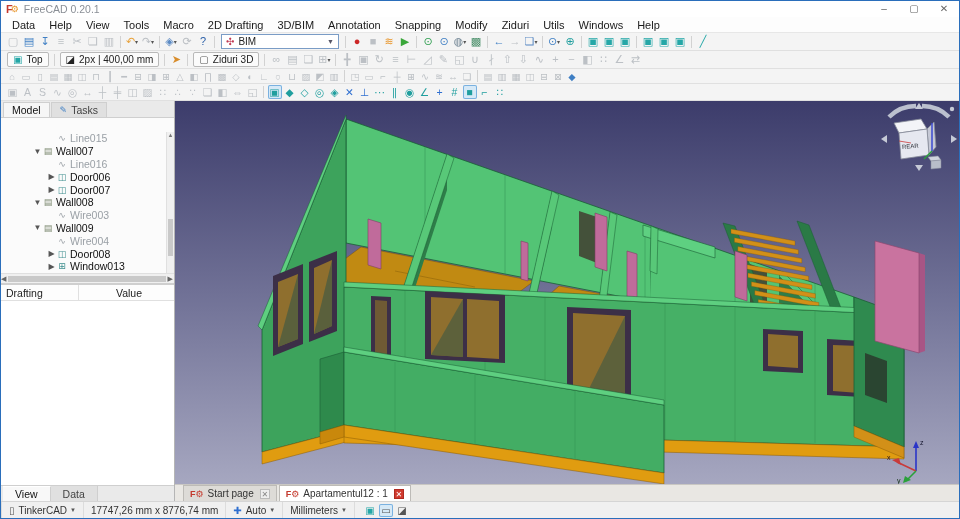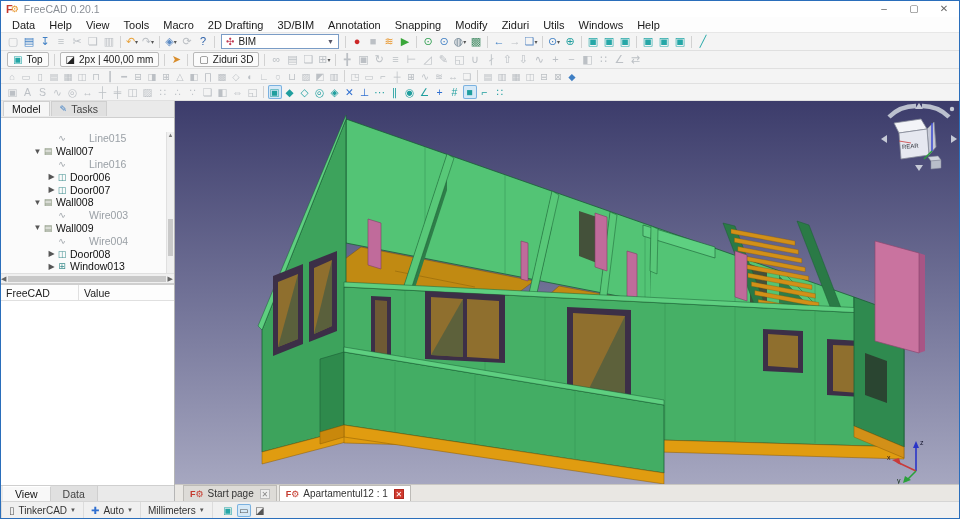--- a/index.html
+++ b/index.html
@@ -39,41 +39,41 @@
   .tbcombo .v { flex:1; }
   .tbcombo .arr { color:#556; font-size:7px; }
 
   
   .main { position:absolute; left:1px; top:101px; right:1px; bottom:18px; display:flex; }
 
   
   .panel { width:175px; background:#f0f0f0; border-right:1px solid #b5b5b5; display:flex; flex-direction:column; position:relative; }
   .panel-title { height:14px; display:flex; align-items:center; padding:0 4px; font-size:10.5px; color:#333; background:#f0f0f0; }
   .panel-title .float { margin-left:auto; color:#777; font-size:9px; }
-  .panel-tabs { height:17px; display:flex; align-items:flex-start; padding-left:2px; background:#eaeaea; border-bottom:1px solid #cfcfcf; }
+  .panel-tabs { height:17px; display:flex; align-items:center; padding-left:2px; background:#eaeaea; border-bottom:1px solid #cfcfcf; }
   .ptab { height:15px; display:flex; align-items:center; padding:0 8px; font-size:10.5px; border:1px solid #cfcfcf; border-bottom:none; background:#e0e0e0; color:#444; margin-right:1px; }
   .ptab.active { background:#f6f6f6; color:#111; }
   .ptab .ticon { color:#3f7fc4; font-size:9px; margin-right:4px; }
   .tree-wrap { position:relative; background:#fbfbfb; border-bottom:1px solid #cfcfcf; height:166px; }
   .tree-header { display:flex; height:14px; border-bottom:1px solid #e3e3e3; background:#fbfbfb; font-size:10.5px; color:#333; }
   .tree-header .c1 { width:126px; padding-left:4px; border-right:1px solid #e3e3e3; overflow:hidden; }
   .tree-header .c2 { flex:1; padding-left:3px; overflow:hidden; }
   .tree-rows { position:absolute; left:0; top:14px; right:8px; bottom:10px; overflow:hidden; }
   .trow { display:flex; align-items:center; height:12.8px; font-size:10.5px; color:#111; }
   .trow .exp { width:9px; text-align:center; color:#555; font-size:8px; }
   .trow .nico { width:12px; text-align:center; font-size:9px; margin-right:2px; }
-  .trow.muted .lbl { color:#9aa0a6;margin-left:19px; }
+  .trow.muted .lbl { color:#9aa0a6; }
   .vscroll { position:absolute; right:0; top:14px; bottom:10px; width:8px; background:#f0f0f0; border-left:1px solid #e0e0e0; font-size:6px; color:#777; text-align:center; }
   .vthumb { position:absolute; left:1px; right:1px; top:62%; height:26%; background:#c9c9c9; }
   .hscroll { position:absolute; left:0; right:0; bottom:0; height:10px; background:#f0f0f0; border-top:1px solid #e0e0e0; display:flex; align-items:center; font-size:7px; color:#666; }
   .hthumb { flex:1; height:6px; background:#c9c9c9; margin:0 2px; }
   .prop-table { flex:1; background:#fff; border-top:1px solid #cfcfcf; display:flex; flex-direction:column; }
   .prop-head { display:flex; height:16px; border-bottom:1px solid #e0e0e0; font-size:10.5px; color:#222; background:#fdfdfd; }
   .prop-head .c1 { width:78px; padding:2px 0 0 5px; border-right:1px solid #e0e0e0; }
-  .prop-head .c2 { flex:1; padding:2px 0 0 5px; }
+  .prop-head .c2 { flex:1; padding:2px 0 0 5px;text-align:center; }
   .prop-body { flex:1; background:#fff; }
   .panel-bottom-tabs { height:16px; display:flex; background:#eaeaea; border-top:1px solid #cfcfcf; padding-left:2px; }
   .btab { height:100%; display:flex; align-items:center; padding:0 12px; font-size:10.5px; border-right:1px solid #cfcfcf; background:#e0e0e0; color:#444; }
   .btab.active { background:#f8f8f8; color:#111; border-top:1px solid #fff; }
 
   
   .viewport { flex:1; position:relative; display:flex; flex-direction:column; }
   .view3d { width:784px; height:383px; display:block; }
   .doctabs { height:17px; background:#e9e7e3; border-top:1px solid #c9c7c3; display:flex; align-items:flex-end; padding-left:8px; }
   .dtab { height:16px; display:flex; align-items:center; padding:0 6px; font-size:10px; margin-right:2px; border:1px solid #bdbbb7; border-bottom:none; background:#dddbd7; color:#333; }
@@ -521,21 +521,21 @@
           </div>
         <div class="vscroll">▲<div class="vthumb"></div></div>
         <div class="hscroll">
             <span>◀</span>
             <div class="hthumb"></div>
             <span style="margin-right:1px">▶</span>
           </div>
       </div>
       <div class="prop-table">
         <div class="prop-head">
-          <span class="c1">FreeCAD</span>
+          <span class="c1">Drafting</span>
           <span class="c2">Value</span>
         </div>
         <div class="prop-body"></div>
       </div>
       <div class="panel-bottom-tabs" id="bottomTabs">
           <span class="btab active">View</span>
           <span class="btab">Data</span>
         </div>
     </div>
 
@@ -714,20 +714,23 @@
     </div>
   </div>
 
   <div class="statusbar">
     <span class="sb-seg">
       <span class="gi" style="color:#555">▯</span>
       <span>TinkerCAD</span>
         <span class="arr">▼</span>
     </span>
     <span class="sb-seg">
+      <span>17747,26 mm x 8776,74 mm</span>
+    </span>
+    <span class="sb-seg">
       <span class="gi" style="color:#2f6fd0">✚</span>
       <span>Auto</span>
         <span class="arr">▼</span>
     </span>
     <span class="sb-seg">
       <span>Millimeters</span>
         <span class="arr">▼</span>
     </span>
     <span class="sb-seg">
       <span class="sb-ico" style="color:#25a7a7">▣</span>

